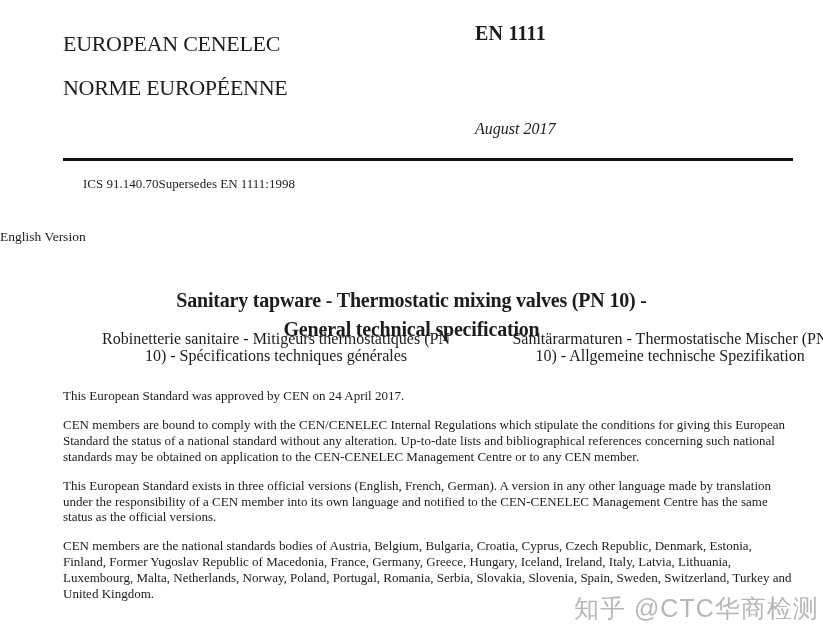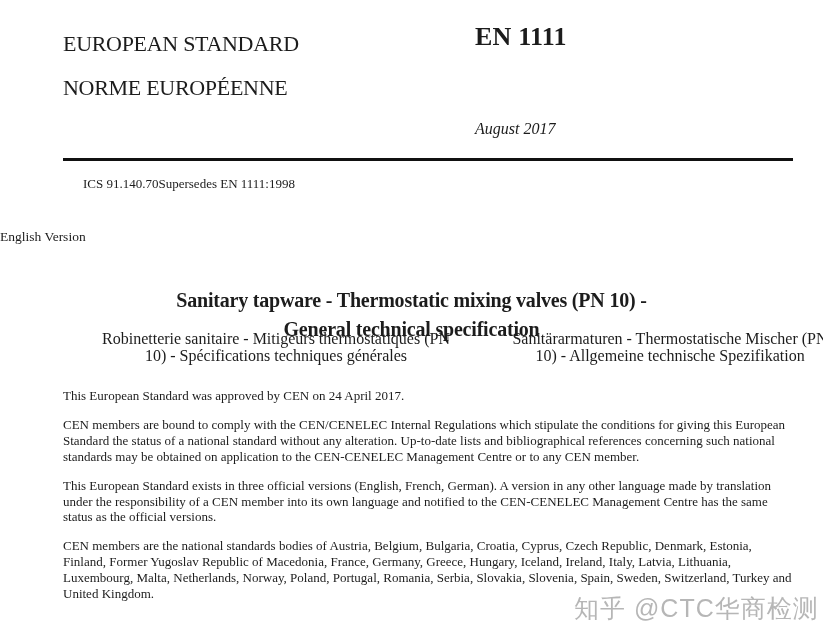--- a/index.html
+++ b/index.html
@@ -25,21 +25,21 @@
   .header-left .hline {
     font-size: 22px;
     line-height: 44px;
     letter-spacing: -0.3px;
     white-space: nowrap;
   }
   .std-number {
     position: absolute;
     left: 475px;
     top: 22px;
-    font-size: 26px;
+    font-size: 20px;
     font-weight: bold;
     letter-spacing: 0.2px;
     white-space: nowrap;
   }
   .std-date {
     position: absolute;
     left: 475px;
     top: 120px;
     font-size: 16px;
     white-space: nowrap;
@@ -127,21 +127,21 @@
     white-space: nowrap;
     pointer-events: none;
   }
 </style>
 </head>
 <body>
 
 <div class="page">
 
   <div class="header-left">
-    <div class="hline">EUROPEAN STANDARD</div>
+    <div class="hline">EUROPEAN CENELEC</div>
     <div class="hline">NORME EUROPÉENNE</div>
   </div>
 
   <div class="std-number">EN 1111</div>
   <div class="std-date">August 2017</div>
 
   <div class="rule"></div>
 
   <div class="meta-row">
     <span>ICS 91.140.70</span>

